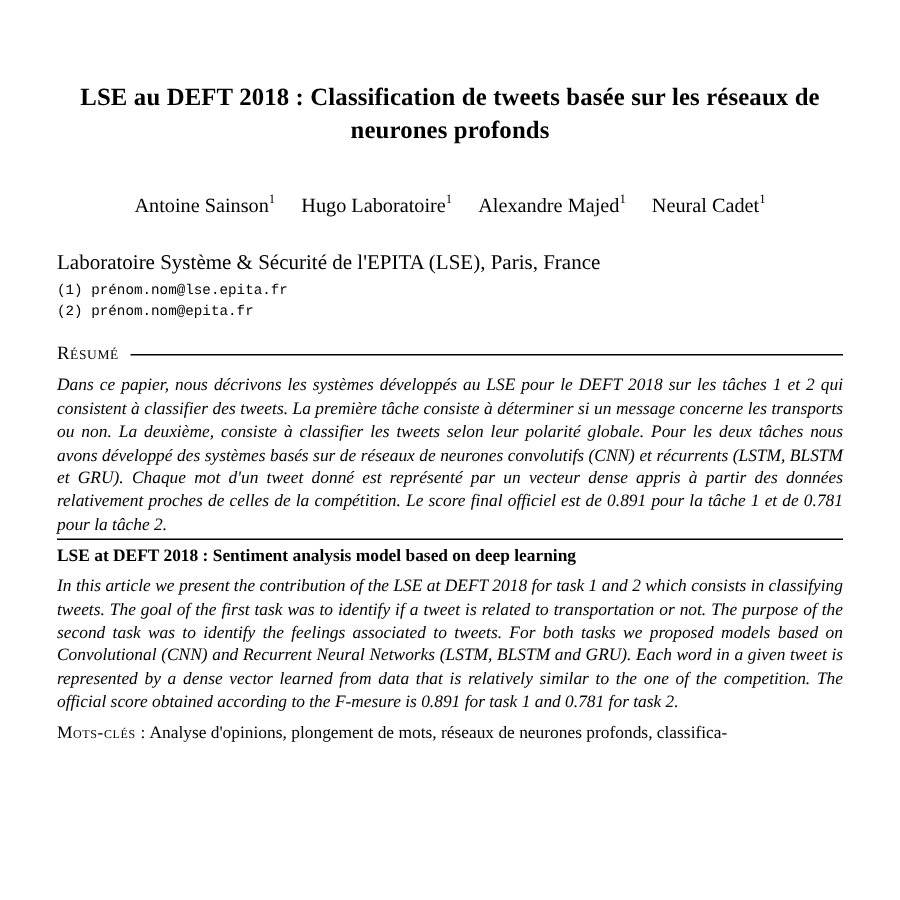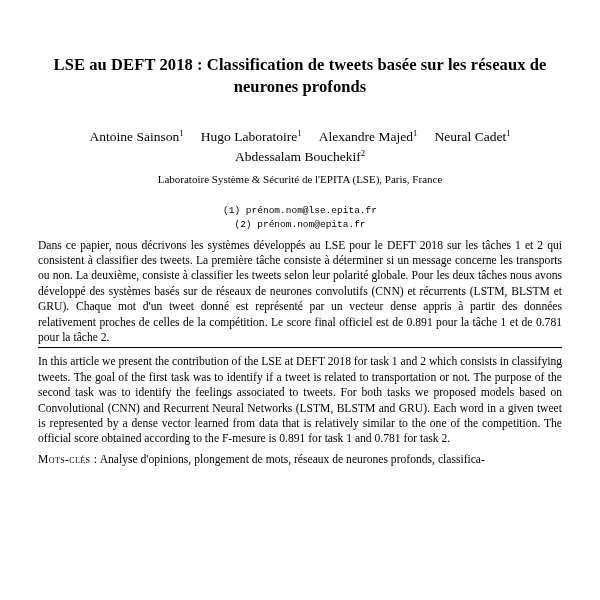--- a/index.html
+++ b/index.html
@@ -39,30 +39,29 @@
     white-space: nowrap;
     margin: 0 7px;
     text-align: right;
   }
   sup {
     font-size: 8.5px;
     vertical-align: super;
     line-height: 0;
   }
   .affil {
-    text-align: center;
-    font-size: 11px;
-    margin-top: 6px;
+    text-align: left;
+    font-size: 14px;
+    margin-top: 21px;
   }
   .emails {
-    text-align: center;
     font-family: "Liberation Mono", monospace;
     font-size: 9.5px;
     line-height: 1.45;
-    margin-top: 19px;
+    margin-top: 3px;
   }
   .section-head {
     display: flex;
     align-items: center;
     margin-top: 14px;
   }
   .section-head .label {
     font-variant: small-caps;
     font-size: 12.5px;
     letter-spacing: 0.4px;
@@ -80,20 +79,21 @@
     height: 1px;
     background: #000;
     margin-top: 2px;
   }
   .body-text {
     font-size: 11.6px;
     line-height: 1.33;
     text-align: justify;
     margin-top: 6px;
     hyphens: auto;
+    font-style: italic;
   }
   .en-title {
     font-weight: bold;
     font-size: 11.6px;
     margin-top: 4px;
   }
   .keywords {
     font-size: 11.6px;
     line-height: 1.33;
     text-align: justify;
@@ -110,35 +110,39 @@
 <div class="page">
 
   <div class="title">LSE au DEFT 2018 : Classification de tweets basée sur les réseaux de neurones profonds</div>
 
   <div class="authors">
     <span class="author"><span>Antoine Sainson</span><sup>1</sup></span>
     <span class="author"><span>Hugo Laboratoire</span><sup>1</sup></span>
     <span class="author"><span>Alexandre Majed</span><sup>1</sup></span>
     <span class="author"><span>Neural Cadet</span><sup>1</sup></span>
     <br>
-    <span class="author"><span>Abdessalam Bouchekif</span><sup>2</sup></span>
   </div>
 
   <div class="affil">Laboratoire Système &amp; Sécurité de l'EPITA (LSE), Paris, France</div>
 
   <div class="emails">
     <div>(1) prénom.nom@lse.epita.fr</div>
     <div>(2) prénom.nom@epita.fr</div>
   </div>
 
+  <div class="section-head">
+    <span class="label">Résumé</span>
+    <span class="rule"></span>
+  </div>
 
   <div class="body-text">Dans ce papier, nous décrivons les systèmes développés au LSE pour le DEFT 2018 sur les tâches 1 et 2 qui consistent à classifier des tweets. La première tâche consiste à déterminer si un message concerne les transports ou non. La deuxième, consiste à classifier les tweets selon leur polarité globale. Pour les deux tâches nous avons développé des systèmes basés sur de réseaux de neurones convolutifs (CNN) et récurrents (LSTM, BLSTM et GRU). Chaque mot d'un tweet donné est représenté par un vecteur dense appris à partir des données relativement proches de celles de la compétition. Le score final officiel est de 0.891 pour la tâche 1 et de 0.781 pour la tâche 2.</div>
 
   <div class="abstract-rule-top"></div>
 
+  <div class="en-title">LSE at DEFT 2018 : Sentiment analysis model based on deep learning</div>
 
   <div class="body-text">In this article we present the contribution of the LSE at DEFT 2018 for task 1 and 2 which consists in classifying tweets. The goal of the first task was to identify if a tweet is related to transportation or not. The purpose of the second task was to identify the feelings associated to tweets. For both tasks we proposed models based on Convolutional (CNN) and Recurrent Neural Networks (LSTM, BLSTM and GRU). Each word in a given tweet is represented by a dense vector learned from data that is relatively similar to the one of the competition. The official score obtained according to the F-mesure is 0.891 for task 1 and 0.781 for task 2.</div>
 
   <div class="keywords">
     <span class="kw-label">Mots-clés :</span>
     <span>Analyse d'opinions, plongement de mots, réseaux de neurones profonds, classifica-</span>
   </div>
 
 </div>
 

